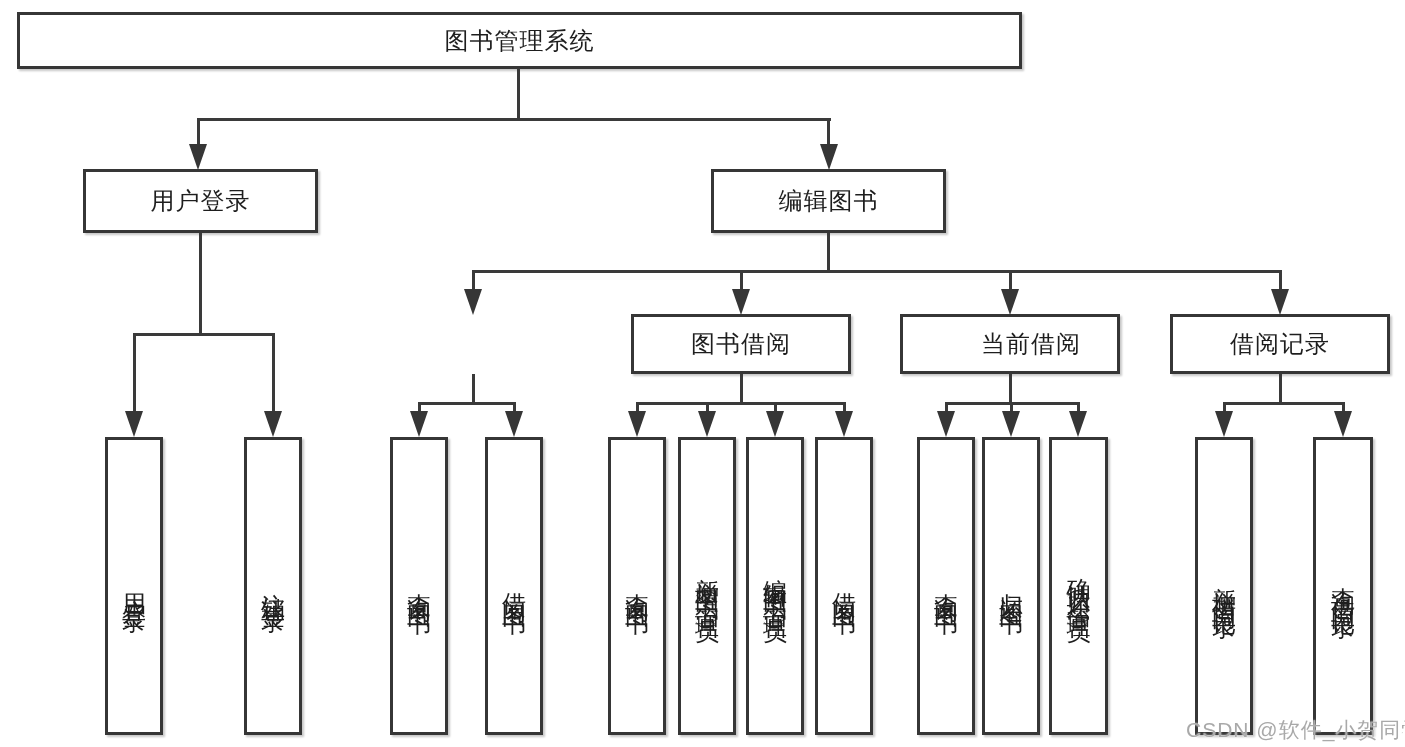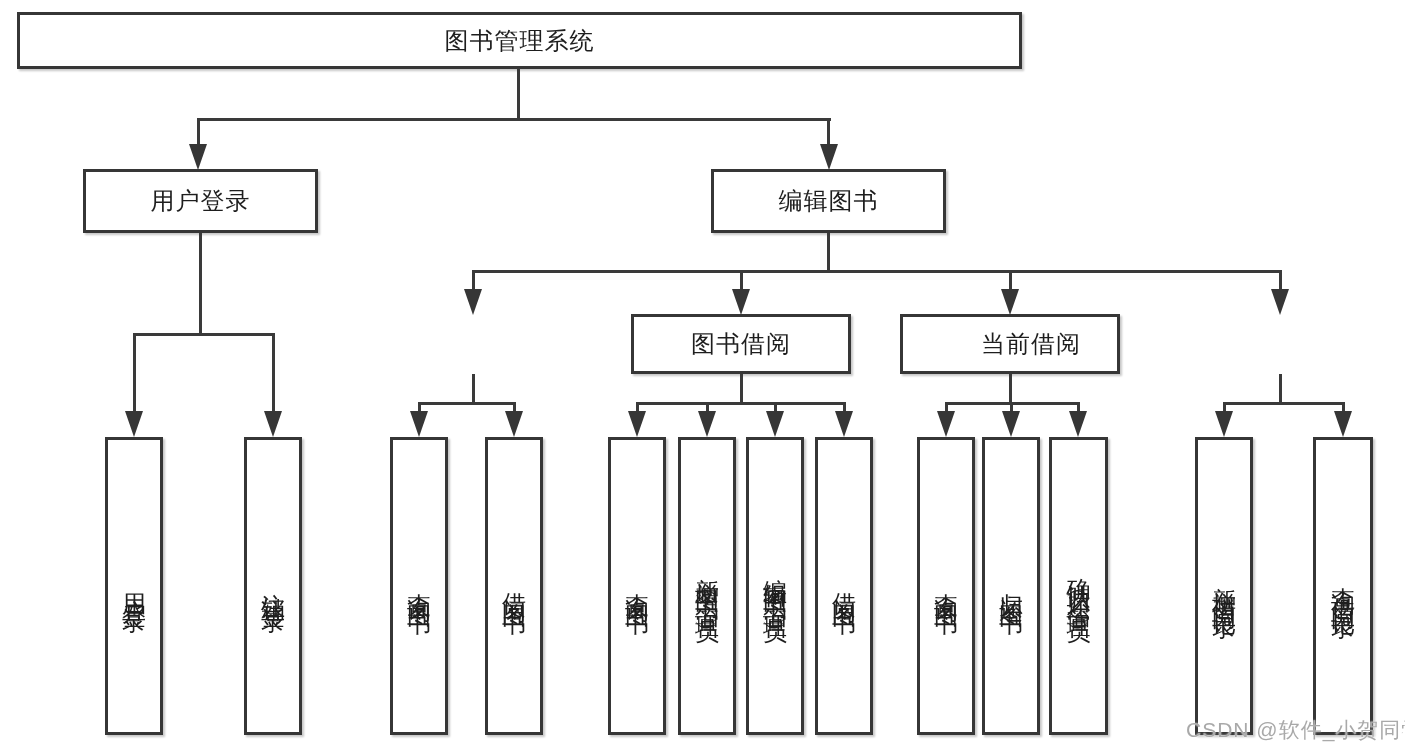--- a/index.html
+++ b/index.html
@@ -66,20 +66,21 @@
 
   <div class="box" style="left:83px;top:169px;width:235px;height:64px;">用户登录</div>
 
   <div class="box" style="left:711px;top:169px;width:235px;height:64px;">编辑图书</div>
 
 
   <div class="box" style="left:631px;top:314px;width:220px;height:60px;">图书借阅</div>
 
   <div class="box" style="left:900px;top:314px;width:220px;height:60px;padding-left:42px;">当前借阅</div>
 
+  <div class="box" style="left:1170px;top:314px;width:220px;height:60px;">借阅记录</div>
 
   <div class="box vbox" style="left:105px;top:437px;width:58px;height:298px;">用户登录</div>
 
   <div class="box vbox" style="left:244px;top:437px;width:58px;height:298px;">注销登录</div>
 
   <div class="box vbox" style="left:390px;top:437px;width:58px;height:298px;">查询图书</div>
 
   <div class="box vbox" style="left:485px;top:437px;width:58px;height:298px;">借阅图书</div>
 
   <div class="box vbox" style="left:608px;top:437px;width:58px;height:298px;">查询图书</div>

